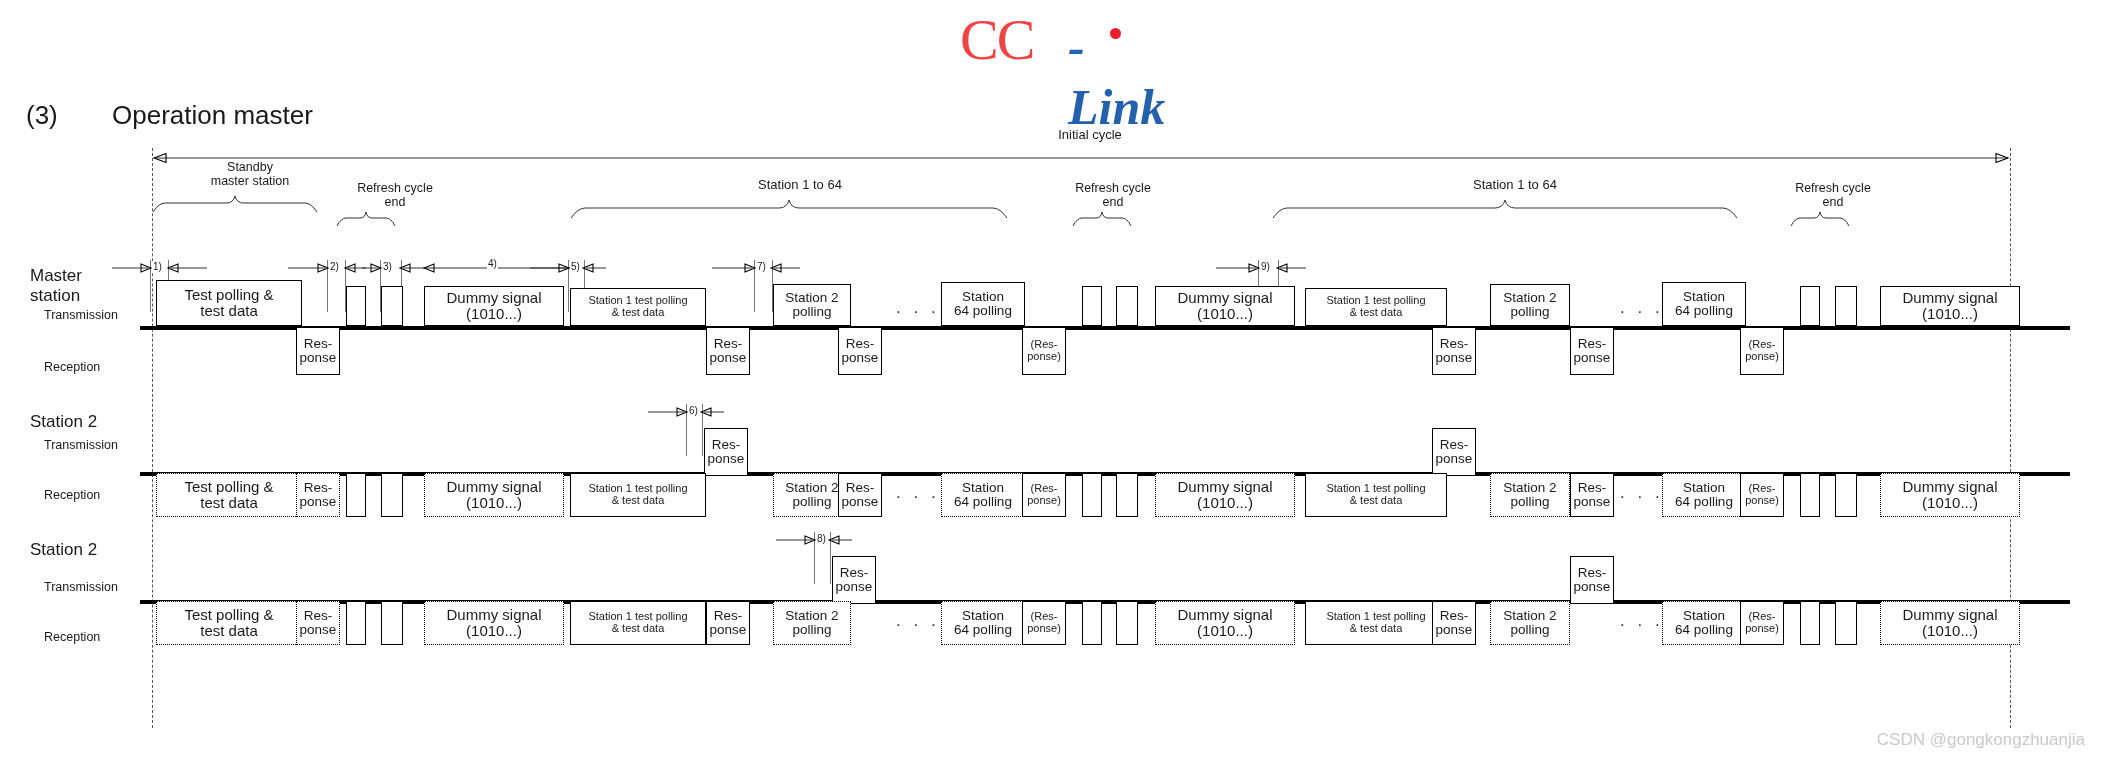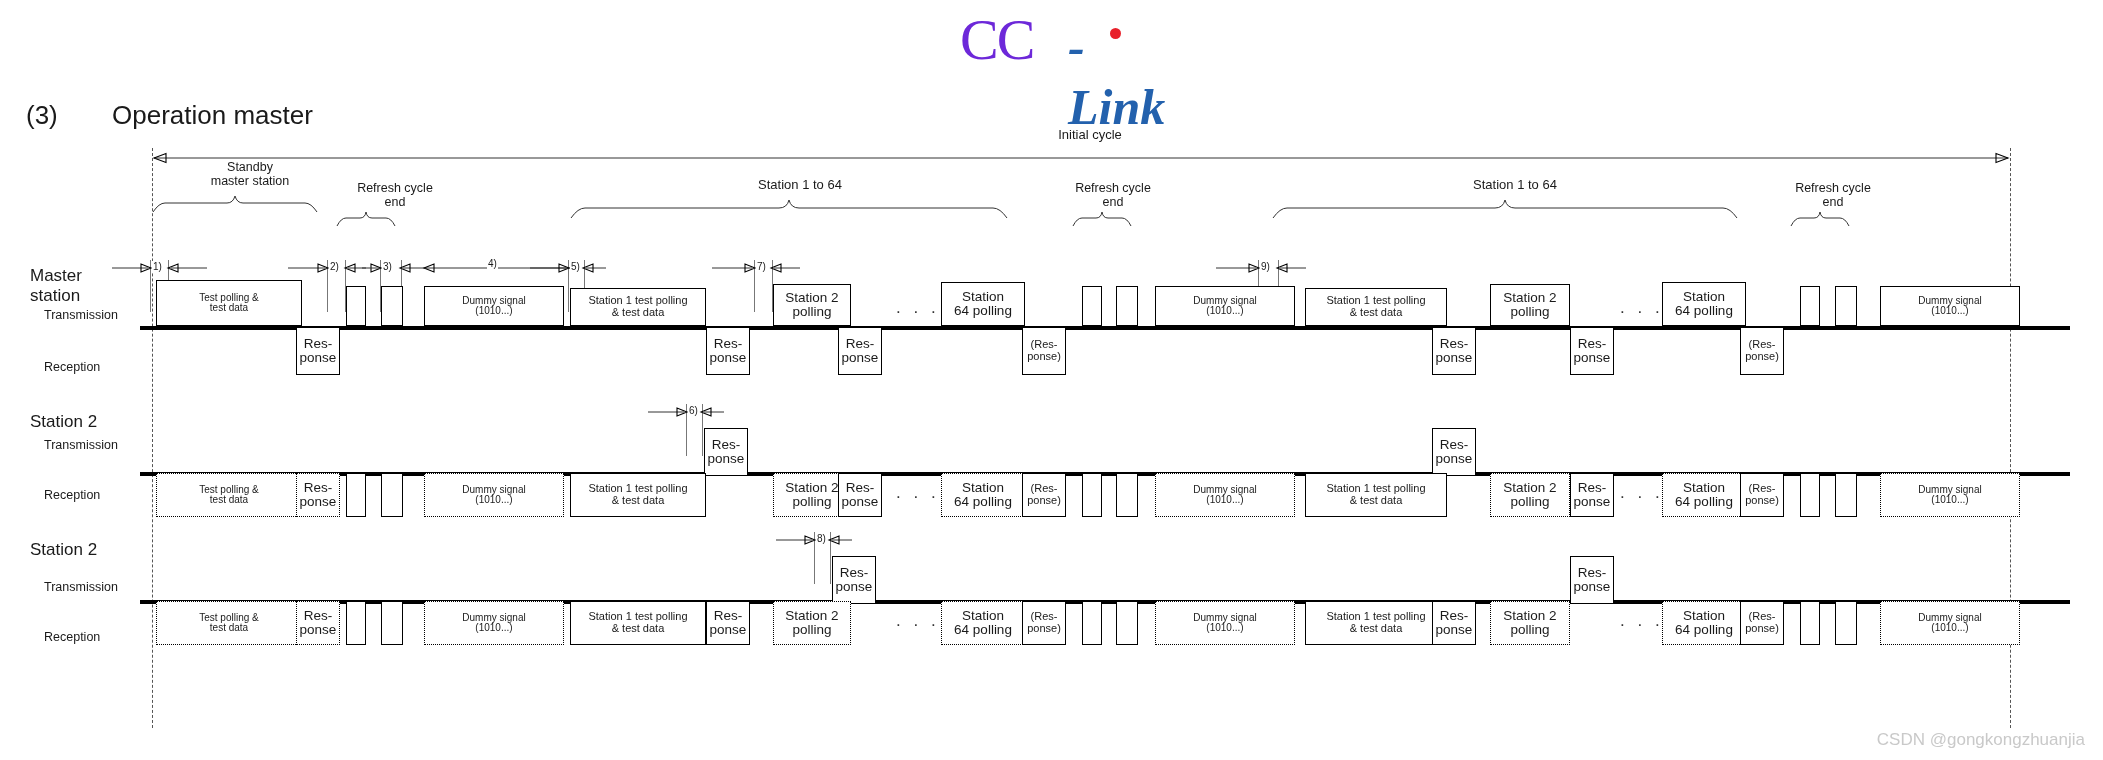--- a/index.html
+++ b/index.html
@@ -1,38 +1,38 @@
 <!DOCTYPE html>
 <html><head>
 <meta charset="utf-8">
 <style>
   html,body{margin:0;padding:0;background:#fff;}
   body{width:2103px;height:760px;position:relative;overflow:hidden;
        font-family:"Liberation Sans", sans-serif;color:#1a1a1a;}
 
   
   #logo{position:absolute;left:960px;top:8px;width:220px;height:66px;}
-  #logo .cc{font-family:"Liberation Serif", serif;font-size:58px;color:#6d28d9;
+  #logo .cc{font-family:"Liberation Serif", serif;font-size:58px;color:#ef4444;
             letter-spacing:-2px;position:absolute;left:0;top:0;line-height:64px;}
   #logo .lk{font-family:"Liberation Serif", serif;font-size:50px;color:#2361ad;
             font-style:italic;font-weight:bold;position:absolute;left:108px;top:9px;line-height:60px;}
   #logo .dot{position:absolute;left:150px;top:20px;width:11px;height:11px;
              border-radius:50%;background:#e8202a;}
 
   
   #heading{position:absolute;left:26px;top:100px;font-size:26px;}
   #heading .num{display:inline-block;width:86px;}
 
   
   #diagram{position:absolute;left:0;top:140px;width:1784px;height:600px;}
 
   .bx{position:absolute;box-sizing:border-box;border:1.6px solid #000;background:#fff;
       display:flex;align-items:center;justify-content:center;text-align:center;
       line-height:1.05;font-size:12.5px;z-index:4;}
-  .bx.big{font-size:10px;}
+  .bx.big{font-size:15px;}
   .bx.med{font-size:13.5px;}
   .bx.sm{font-size:11px;}
   .bx.dotted{border:1.8px dotted #000;}
   .bx.blank{}
 
   .busline{position:absolute;height:4px;background:#000;z-index:2;}
 
   .vdash{position:absolute;width:0;border-left:1.3px dashed #555;z-index:1;}
   .vsolid{position:absolute;width:0;border-left:1.2px solid #777;z-index:3;}
 

